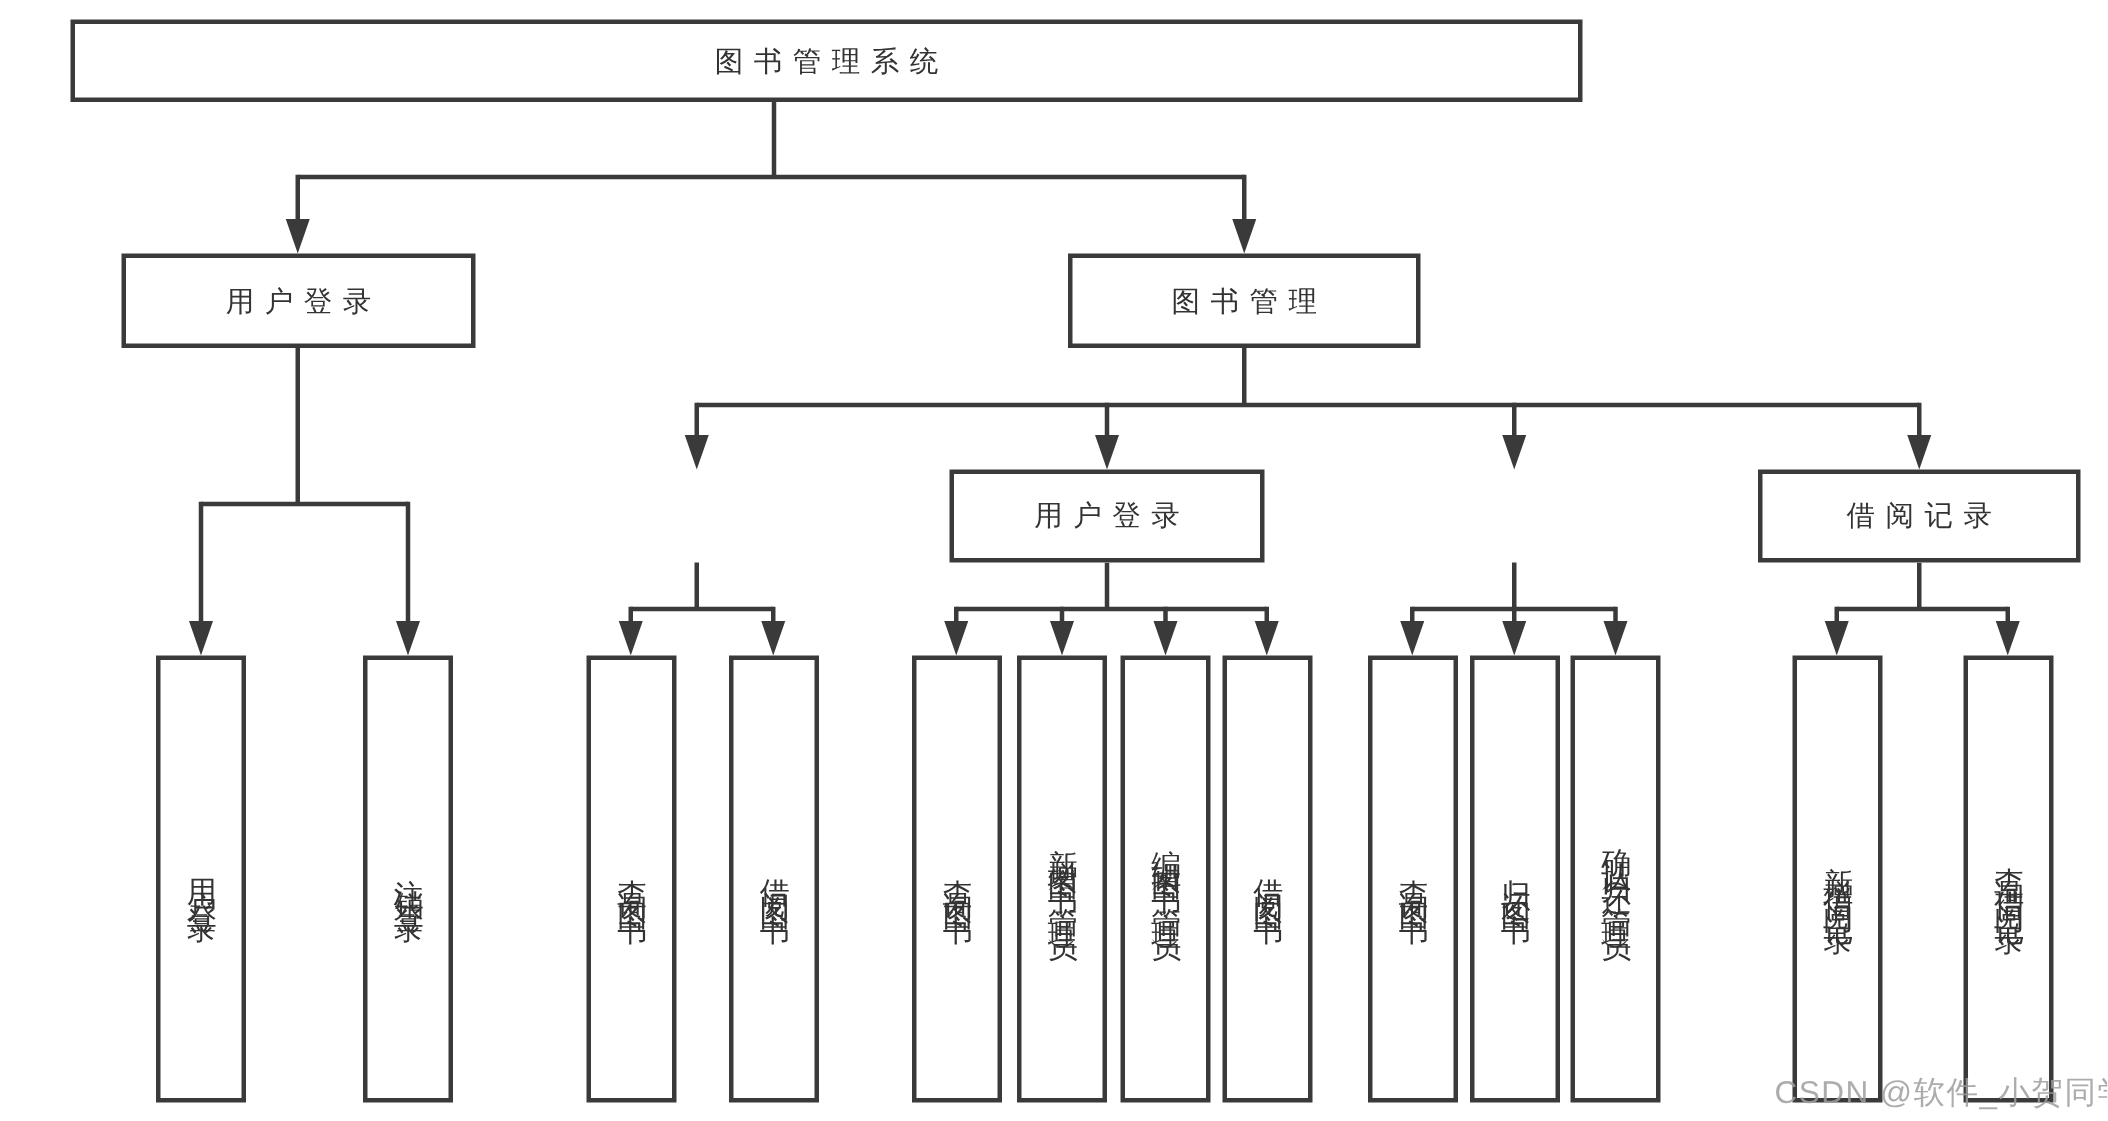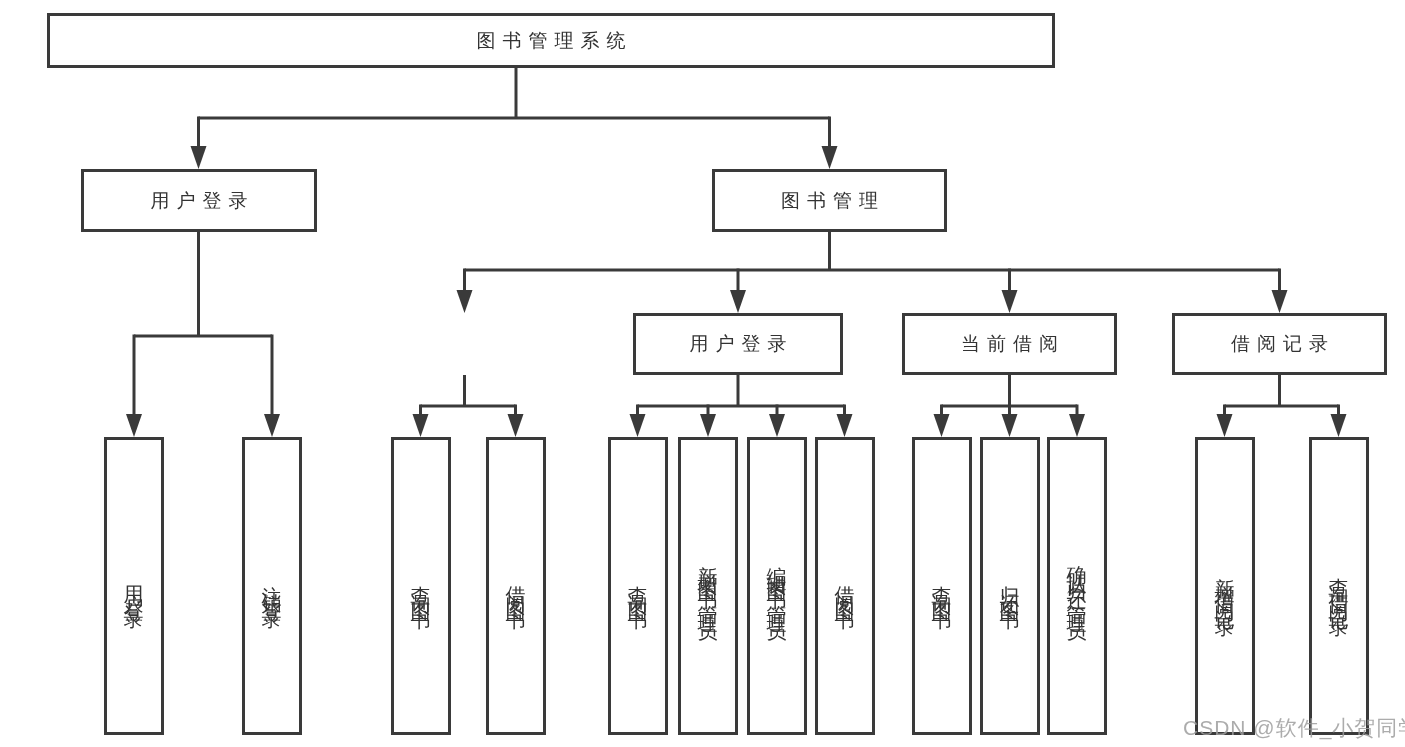--- a/index.html
+++ b/index.html
@@ -163,23 +163,20 @@
   <div class="node" id="n-user-login">
     <span class="hlabel">用户登录</span>
   </div>
   <div class="node" id="n-book-mgmt">
     <span class="hlabel">图书管理</span>
   </div>
 
   <div class="node" id="n-book-borrow">
     <span class="hlabel">用户登录</span>
   </div>
-  <div class="node" id="n-current-borrow">
-    <span class="hlabel">当前借阅</span>
-  </div>
   <div class="node" id="n-borrow-records">
     <span class="hlabel">借阅记录</span>
   </div>
 
   <div class="node leaf" id="l-user-login">
     <span class="vtext">用户登录</span>
   </div>
   <div class="node leaf" id="l-logout">
     <span class="vtext">注销登录</span>
   </div>

